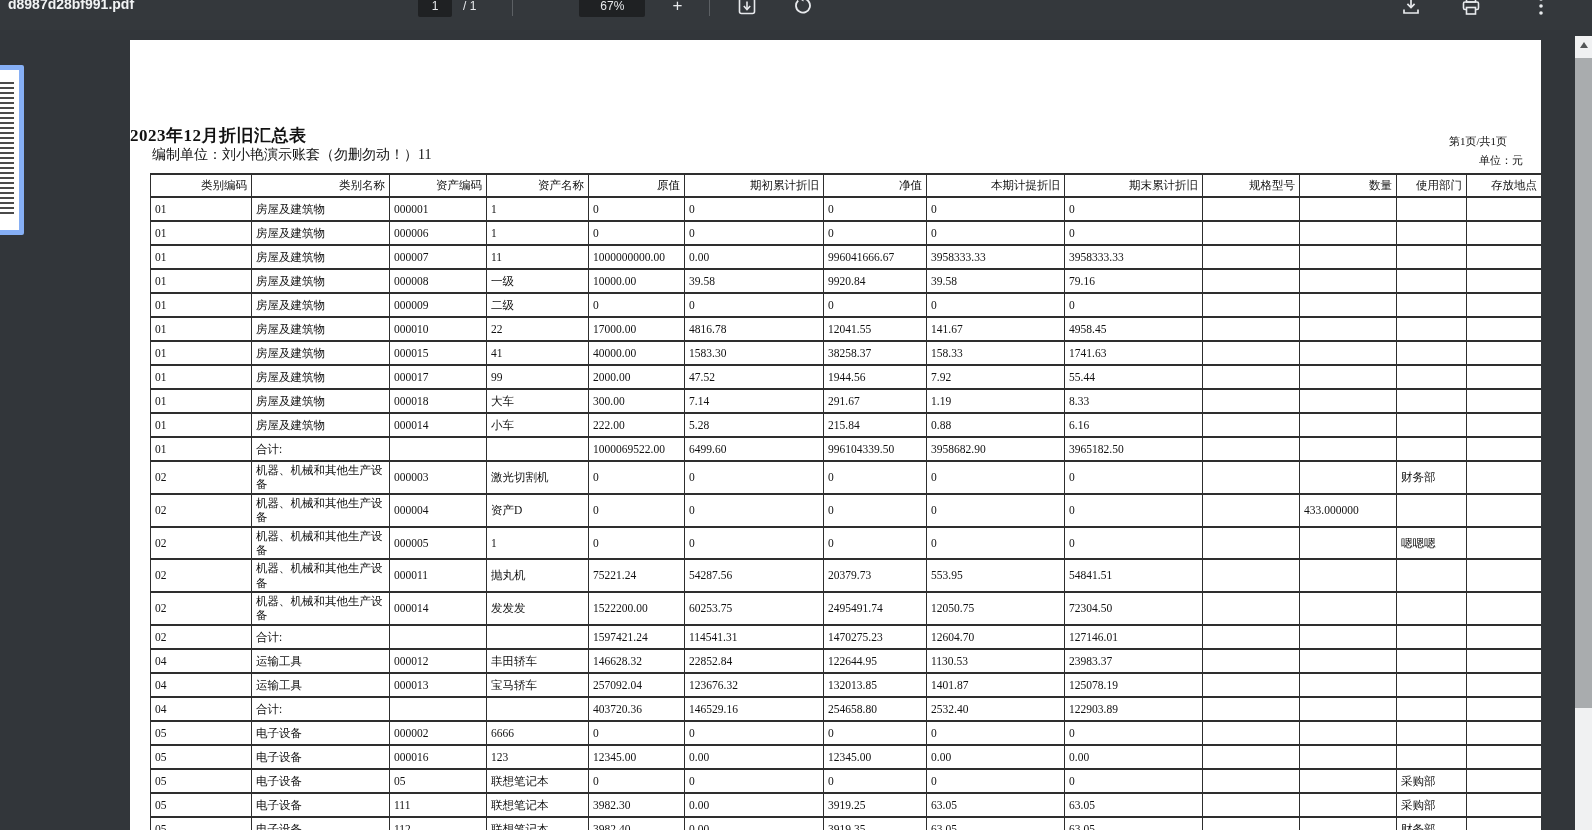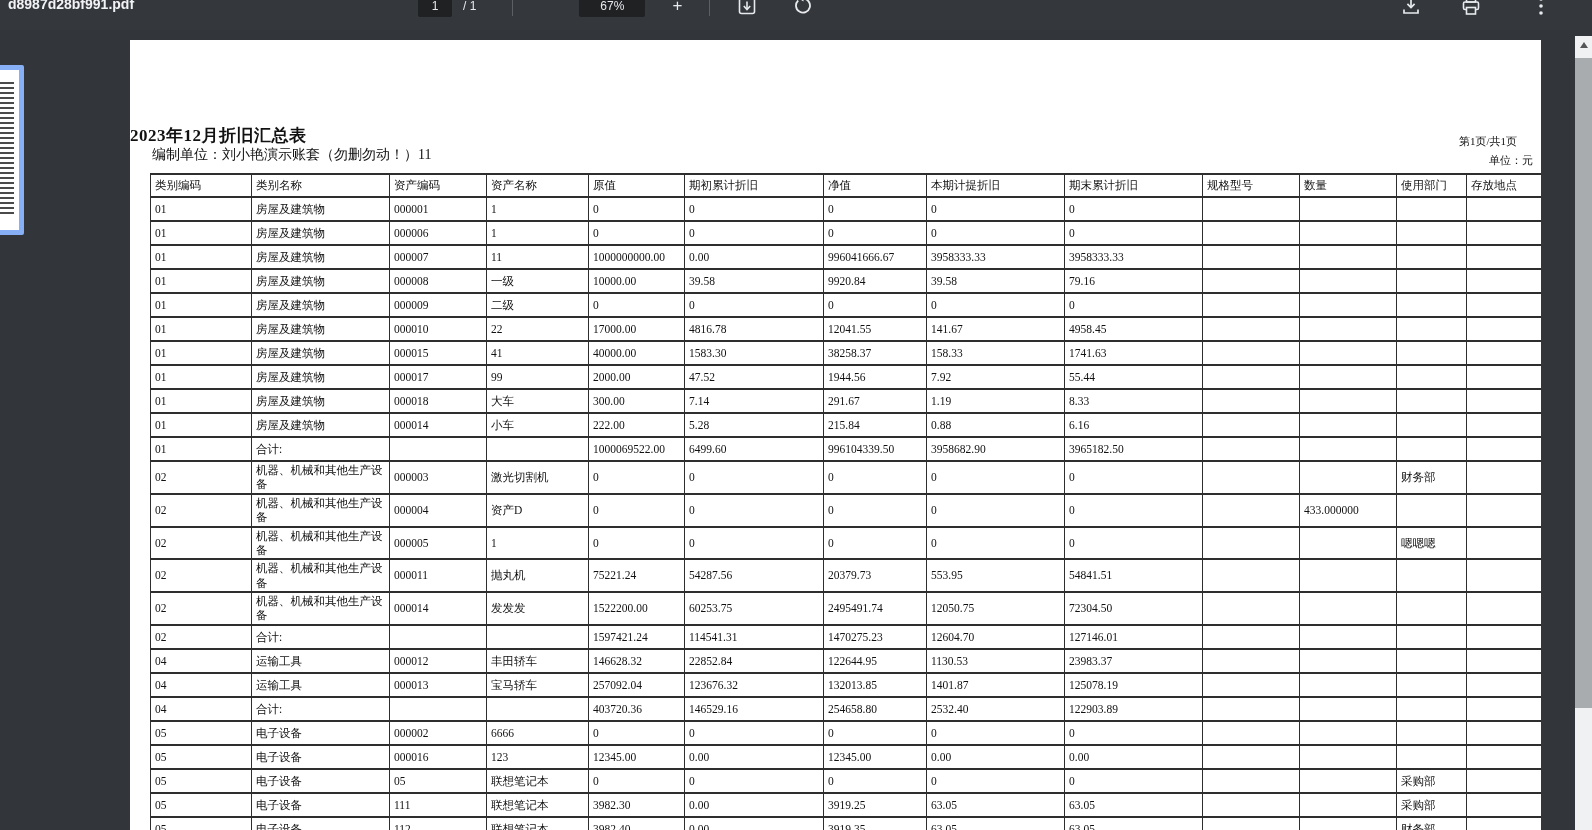--- a/index.html
+++ b/index.html
@@ -37,32 +37,32 @@
          background:var(--page-bg,#fff);border:5px solid var(--thumbnail-accent,#86aff5);border-radius:2px;}
   .thumb-lines{position:absolute;left:6px;right:5px;top:12px;bottom:16px;
          background:repeating-linear-gradient(to bottom,#4a4a4a 0 2px,transparent 2px 5px);}
 
   
   .page{position:absolute;left:130px;top:10px;width:1411px;height:800px;
         background:var(--page-bg,#fff);color:var(--doc-text,#111);
         font-family:"Liberation Serif","DejaVu Serif",serif;overflow:hidden;}
   .doc-title{position:absolute;top:52px;left:0;right:17px;text-align:left;
              font-size:17px;font-weight:bold;letter-spacing:.5px;margin-top:32px;}
-  .page-info{position:absolute;top:94px;right:24px;font-size:11px;}
+  .page-info{position:absolute;top:94px;right:34px;font-size:11px;}
   .prepared{position:absolute;top:106px;left:22px;font-size:14px;}
-  .unit{position:absolute;top:113px;right:8px;font-size:11px;}
+  .unit{position:absolute;top:113px;right:18px;font-size:11px;}
 
   table.summary{position:absolute;left:20px;top:133px;width:1391px;
                 border-collapse:collapse;table-layout:fixed;
                 font-size:11.5px;line-height:1.25;}
   table.summary th,table.summary td{
       border:1px solid var(--table-border,#2e2e2e);border-top-width:2px;
       padding:1px 4px;overflow:hidden;white-space:normal;word-break:break-all;
       font-weight:normal;vertical-align:middle;}
-  table.summary th{height:19px;text-align:left;}
+  table.summary th{height:19px;text-align:right;}
   table.summary td{height:20px;text-align:left;}
   table.summary tr:last-child td{border-bottom-width:2px;}
 
   
   .scrollbar{position:absolute;right:0;top:6px;bottom:0;width:17px;background:var(--sb-track,#f0f1f2);}
   .sb-arrow{position:absolute;top:0;left:0;width:17px;height:18px;display:flex;align-items:center;justify-content:center;cursor:pointer;}
   .sb-arrow .tri{width:0;height:0;border-left:4px solid transparent;border-right:4px solid transparent;
                  border-bottom:6px solid #545758;}
   .sb-thumb{position:absolute;top:22px;left:0;width:17px;height:650px;background:var(--sb-thumb,#a9acae);cursor:pointer;}
 

